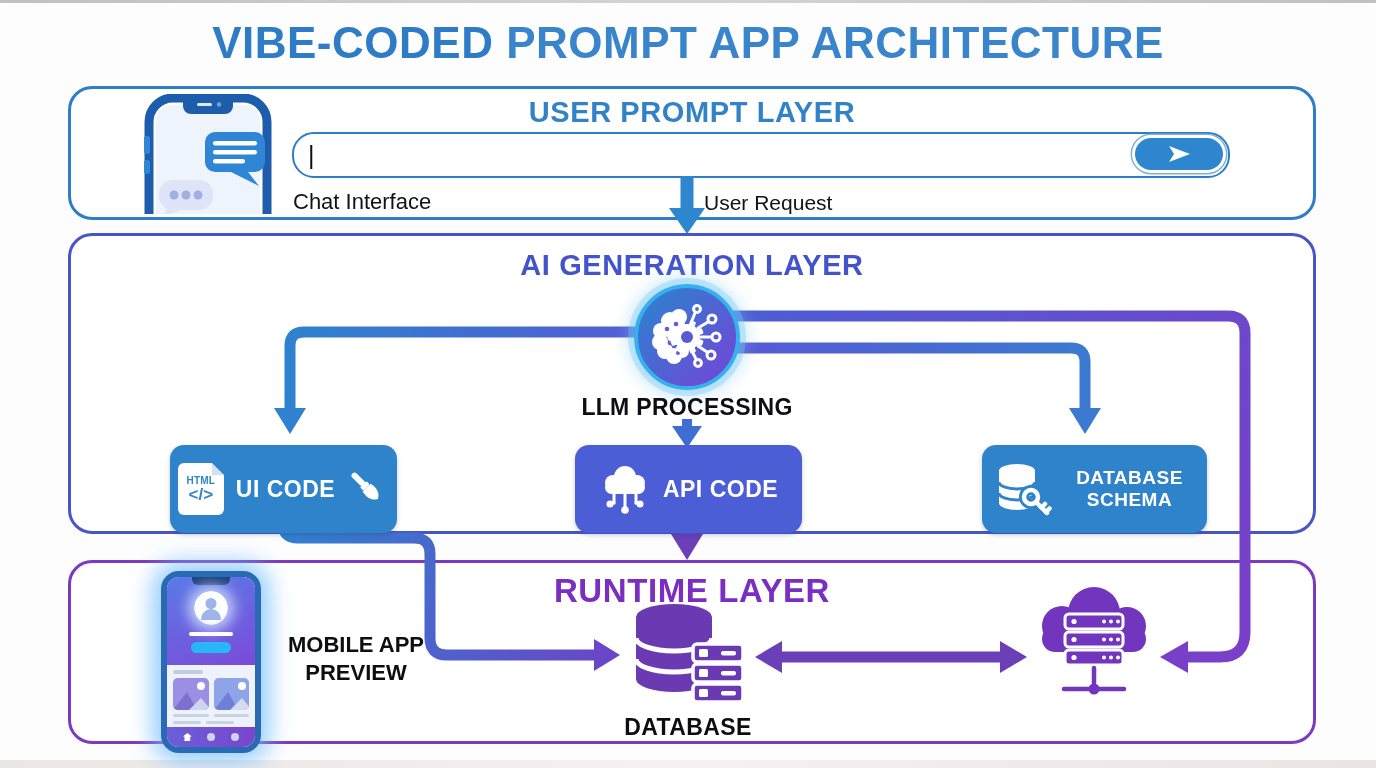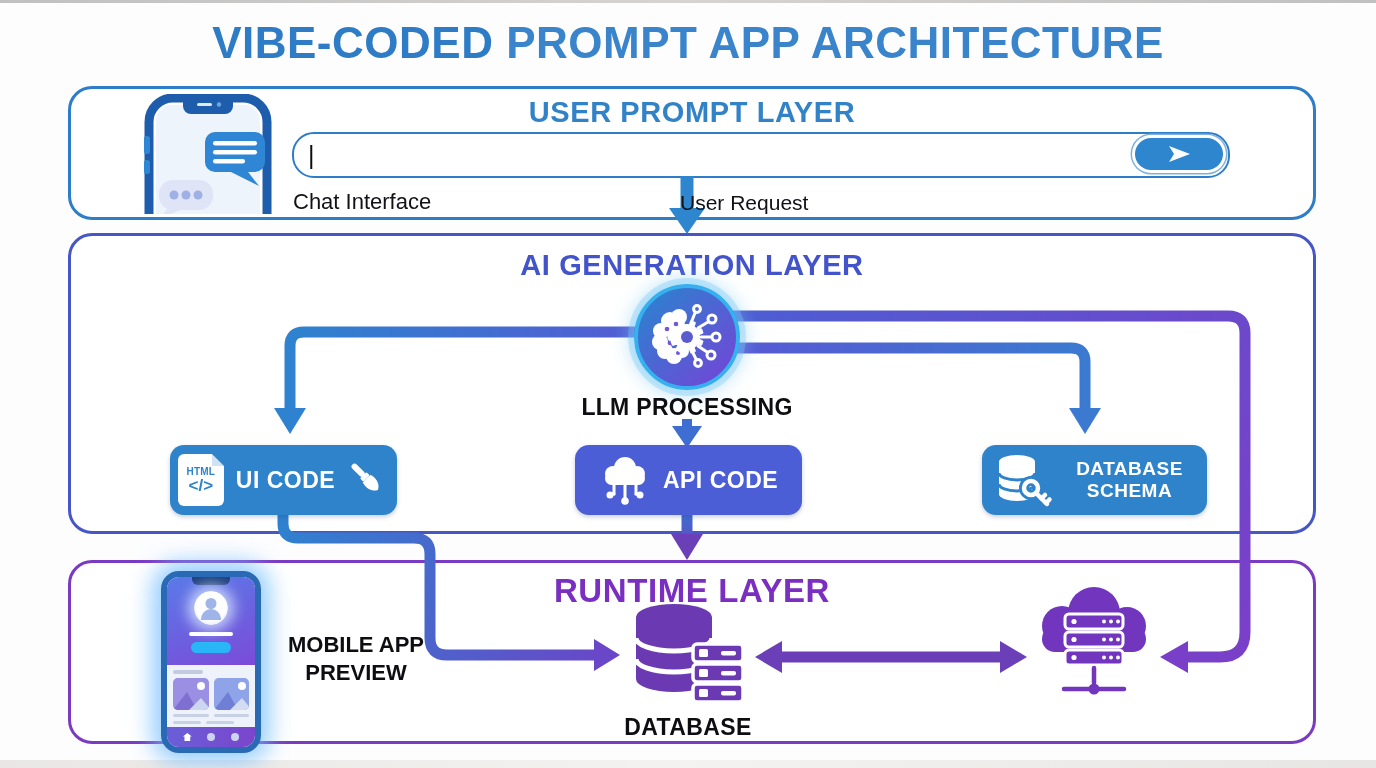--- a/index.html
+++ b/index.html
@@ -39,32 +39,32 @@
   
   .chat-phone{position:absolute;left:66px;top:5px;width:142px;height:120px;overflow:visible;z-index:2;}
   .chat-input{position:absolute;left:221px;top:43px;width:934px;height:42px;background:#fff;
     border:2.5px solid var(--user-border);border-radius:22px;display:flex;align-items:center;z-index:2;}
   .chat-cursor{margin-left:14px;font-size:25px;font-weight:400;color:#0c0e12;line-height:1;}
   .send-button{position:absolute;right:5px;top:3.5px;width:88px;height:32px;border-radius:16px;
     background:var(--arrow-blue);display:flex;align-items:center;justify-content:center;
     box-shadow:0 0 0 3px #fff, 0 0 0 4.5px #7fb0dd;cursor:pointer;}
   .chat-caption{position:absolute;left:222px;top:100px;font-size:22px;color:var(--text-dark);z-index:2;}
 
-  .user-request-label{position:absolute;left:680px;top:191px;font-size:21px;color:var(--text-dark);z-index:6;}
+  .user-request-label{position:absolute;left:704px;top:191px;font-size:21px;color:var(--text-dark);z-index:6;}
 
   
   .llm-node{position:absolute;left:634px;top:284px;width:106px;height:106px;border-radius:50%;
     background:linear-gradient(135deg,#2f7fd0 10%,#6f49d6 90%);
     border:4.5px solid var(--ring-blue);box-sizing:border-box;
     box-shadow:0 0 0 6px rgba(120,200,245,.35), 0 0 18px 6px rgba(120,200,245,.45);
     display:flex;align-items:center;justify-content:center;z-index:6;}
   .llm-label{position:absolute;left:537px;top:394px;width:300px;text-align:center;
     font-size:23px;font-weight:800;color:#0d0d12;letter-spacing:.3px;z-index:6;}
 
-  .node-box{position:absolute;top:445px;height:70px;border-radius:14px;display:flex;
+  .node-box{position:absolute;top:445px;height:88px;border-radius:14px;display:flex;
     align-items:center;justify-content:center;gap:12px;z-index:5;
     box-shadow:0 2px 4px rgba(30,60,120,.25);}
   .node-box .node-label{color:#fff;font-weight:700;font-size:23px;letter-spacing:.5px;white-space:nowrap;}
   .node-ui{left:170px;width:227px;background:var(--node-blue);}
   .node-api{left:575px;width:227px;background:var(--node-indigo);}
   .node-db{left:982px;width:225px;background:var(--node-blue);}
   .node-db .node-label{font-size:19px;line-height:1.15;text-align:center;white-space:normal;width:130px;}
 
   .html-file-icon{position:relative;width:46px;height:52px;background:#fff;border-radius:6px;
     display:flex;flex-direction:column;align-items:center;justify-content:center;flex:0 0 auto;}

